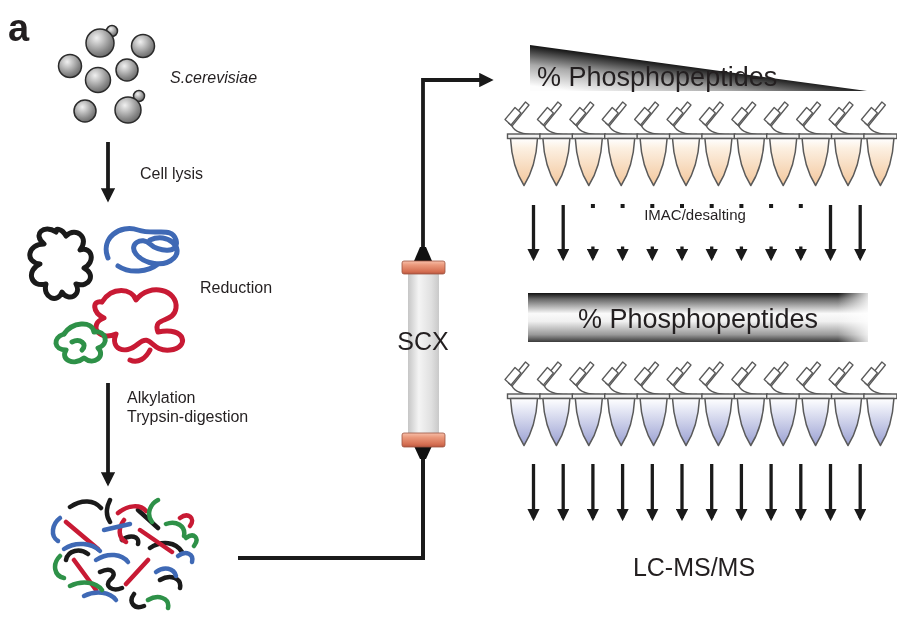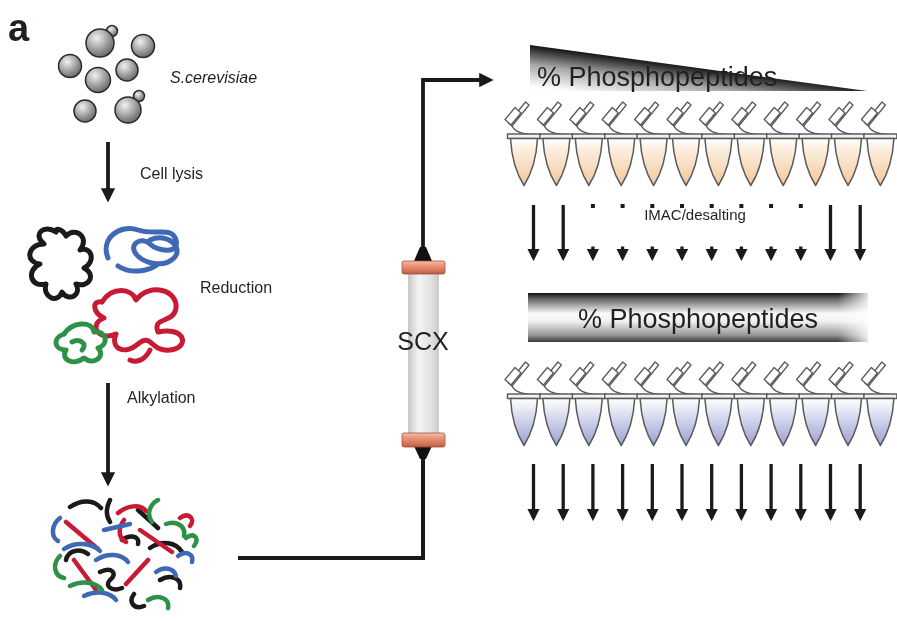--- a/index.html
+++ b/index.html
@@ -231,23 +231,25 @@
   <div class="label panel-label" style="left:8px; top:6px;">a</div>
 
   <div class="label italic" style="left:170px; top:68px;">S.cerevisiae</div>
 
   <div class="label" style="left:128px; top:164px;margin-left:12px;">Cell lysis</div>
 
   <div class="label" style="left:200px; top:278px;">Reduction</div>
 
   <div class="label digestion-block" style="left:127px; top:388px;">
     <span class="digestion-line">Alkylation</span>
+    <span class="digestion-line">Trypsin-digestion</span>
   </div>
 
   <div class="label mid center" style="left:423px; top:326px;">SCX</div>
 
   <div class="label big" style="left:537px; top:61px;">% Phosphopeptides</div>
 
   <div class="label center" style="left:695px; top:206px; font-size:15px;text-align:right;">IMAC/desalting</div>
 
   <div class="label big center" style="left:698px; top:303px;">% Phosphopeptides</div>
 
+  <div class="label mid center" style="left:694px; top:552px;">LC-MS/MS</div>
 </div>
 
 </body></html>

